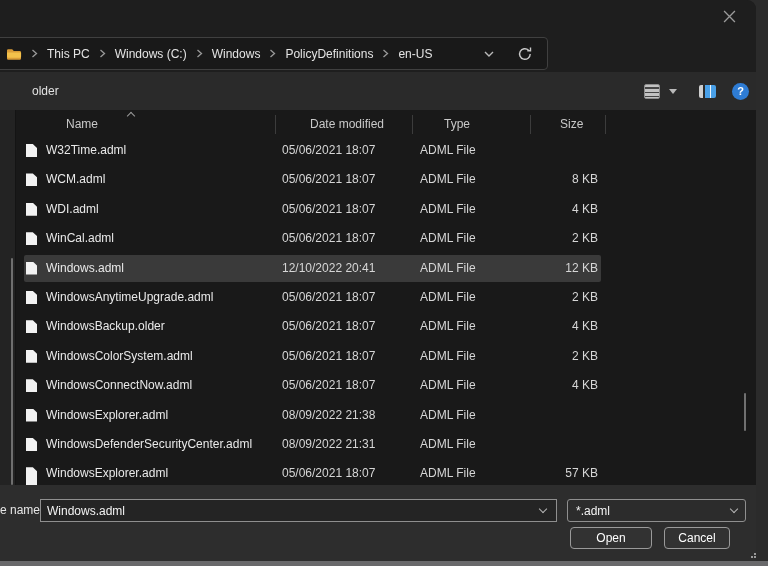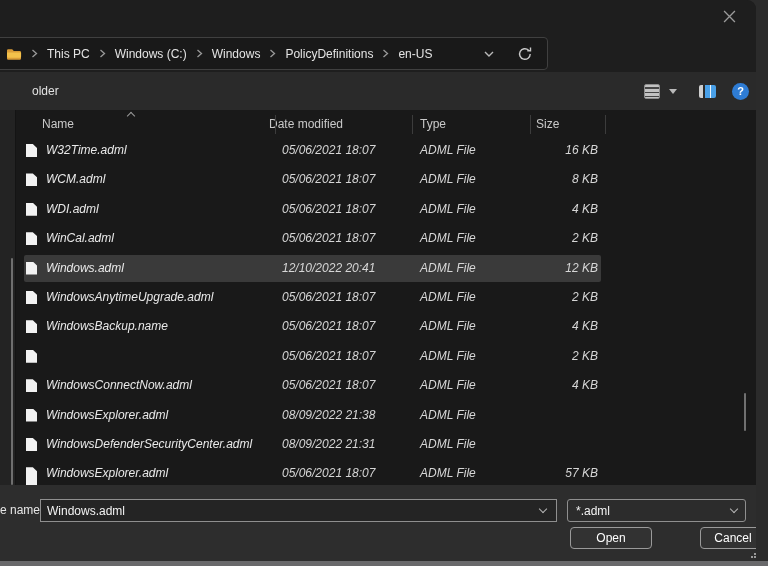--- a/index.html
+++ b/index.html
@@ -61,30 +61,30 @@
     font-size:11px; font-weight:bold; display:flex; align-items:center; justify-content:center; }
 
   
   .main-area { position:absolute; left:0; top:110px; width:756px; height:375px; background:#191919; }
   .tree-strip { position:absolute; left:0; top:0; width:15px; height:100%; background:#232323; }
   .tree-scrollbar { position:absolute; left:11px; top:148px; width:2px; height:227px; background:#6f6f6f; border-radius:1px; }
   .pane-divider { position:absolute; left:15px; top:0; width:1px; height:100%; background:#141414; }
   .list-scrollbar { position:absolute; left:744px; top:283px; width:2px; height:38px; background:#707070; border-radius:1px; }
 
   .list-header { position:absolute; left:0; top:2px; width:100%; height:24px; color:#c9c9c9; }
-  .hdr-label { position:absolute; top:5px; cursor:default; }
+  .hdr-label { position:absolute; top:5px; cursor:default;margin-left:24px; }
   .hdr-sep { position:absolute; top:3px; width:1px; height:19px; background:#3c3c3c; }
   .sort-caret { position:absolute; left:128px; top:1px; width:6px; height:6px;
     border-left:1.4px solid #9a9a9a; border-top:1.4px solid #9a9a9a; transform:rotate(45deg); }
 
   .rows { position:absolute; left:0; top:26px; width:100%; height:349px; overflow:hidden; }
   .row { position:relative; height:29.4px; cursor:default; }
   .row.selected::before { content:""; position:absolute; left:24px; top:1px; width:577px; height:27px;
     background:#3a3a3a; border-radius:2px; }
-  .cell { position:absolute; top:0; line-height:29.4px; color:#d6d6d6; white-space:nowrap;font-style:italic; }
+  .cell { position:absolute; top:0; line-height:29.4px; color:#d6d6d6; white-space:nowrap; }
   .c-name { left:46px; color:#e9e9e9; }
   .c-date { left:282px; }
   .c-type { left:420px; }
   .c-size { left:470px; width:128px; text-align:right; }
   .file-icon { position:absolute; left:26px; top:8px; width:11px; height:13px; background:#f2f2f2;
     clip-path:polygon(0 0,62% 0,100% 30%,100% 100%,0 100%); }
   .partial-file-icon { position:absolute; left:26px; top:369px; width:11px; height:6px; background:#f2f2f2; }
 
   
   .footer { position:absolute; left:0; top:485px; width:100%; height:76px; background:#2d2d2d; }
@@ -95,21 +95,21 @@
     font-family:"Liberation Sans",sans-serif; font-size:12px; padding-left:6px; }
   .combo { position:absolute; left:567px; top:14px; width:179px; height:23px;
     background:#2c2c2c; border:1px solid #8f8f8f; border-radius:3px;
     display:flex; align-items:center; justify-content:space-between; padding:0 8px; color:#f2f2f2; }
   .chev-down { width:6px; height:6px; border-right:1.3px solid #b5b5b5; border-bottom:1.3px solid #b5b5b5;
     transform:rotate(45deg); margin-top:-3px; }
   .btn { position:absolute; top:42px; height:22px; background:#323232; border:1px solid #9a9a9a;
     border-radius:4px; color:#fff; font-family:"Liberation Sans",sans-serif; font-size:12px;
     display:flex; align-items:center; justify-content:center; cursor:default; }
   .btn-open { left:570px; width:82px; }
-  .btn-cancel { left:664px; width:66px;margin-left:36px; }
+  .btn-cancel { left:664px; width:66px; }
   .resize-grip { position:absolute; left:750px; top:63px; width:10px; height:10px;
     background:
       radial-gradient(circle 1px at 8px 2px,#9a9a9a 99%,transparent),
       radial-gradient(circle 1px at 8px 6px,#9a9a9a 99%,transparent),
       radial-gradient(circle 1px at 5px 6px,#9a9a9a 99%,transparent),
       radial-gradient(circle 1px at 8px 9px,#9a9a9a 99%,transparent),
       radial-gradient(circle 1px at 5px 9px,#9a9a9a 99%,transparent),
       radial-gradient(circle 1px at 2px 9px,#9a9a9a 99%,transparent); }
 </style>
 </head>
@@ -202,36 +202,35 @@
   </div>
 
   <div class="main-area">
     <div class="tree-strip"></div>
     <div class="tree-scrollbar"></div>
     <div class="pane-divider"></div>
 
     <div class="list-header">
       <span class="sort-caret"></span>
       <span class="hdr-label" style="left:42px">Name</span>
-      <span class="hdr-label" style="left:269px">Date modified</span>
+      <span class="hdr-label" style="left:286px">Date modified</span>
       <span class="hdr-label" style="left:420px">Type</span>
       <span class="hdr-label" style="left:536px">Size</span>
       <span class="hdr-sep" style="left:275px"></span>
       <span class="hdr-sep" style="left:412px"></span>
       <span class="hdr-sep" style="left:530px"></span>
       <span class="hdr-sep" style="left:605px"></span>
     </div>
 
     <div class="rows" id="rows">
   <div class="row">
     <span class="file-icon"></span>
     <span class="cell c-name">W32Time.adml</span>
     <span class="cell c-date">05/06/2021 18:07</span>
     <span class="cell c-type">ADML File</span>
-    <span class="cell c-size">16 KB</span>
   </div>
 
   <div class="row">
     <span class="file-icon"></span>
     <span class="cell c-name">WCM.adml</span>
     <span class="cell c-date">05/06/2021 18:07</span>
     <span class="cell c-type">ADML File</span>
     <span class="cell c-size">8 KB</span>
   </div>
 
@@ -262,28 +261,29 @@
   <div class="row">
     <span class="file-icon"></span>
     <span class="cell c-name">WindowsAnytimeUpgrade.adml</span>
     <span class="cell c-date">05/06/2021 18:07</span>
     <span class="cell c-type">ADML File</span>
     <span class="cell c-size">2 KB</span>
   </div>
 
   <div class="row">
     <span class="file-icon"></span>
-    <span class="cell c-name">WindowsBackup.name</span>
+    <span class="cell c-name">WindowsBackup.older</span>
     <span class="cell c-date">05/06/2021 18:07</span>
     <span class="cell c-type">ADML File</span>
     <span class="cell c-size">4 KB</span>
   </div>
 
   <div class="row">
     <span class="file-icon"></span>
+    <span class="cell c-name">WindowsColorSystem.adml</span>
     <span class="cell c-date">05/06/2021 18:07</span>
     <span class="cell c-type">ADML File</span>
     <span class="cell c-size">2 KB</span>
   </div>
 
   <div class="row">
     <span class="file-icon"></span>
     <span class="cell c-name">WindowsConnectNow.adml</span>
     <span class="cell c-date">05/06/2021 18:07</span>
     <span class="cell c-type">ADML File</span>

